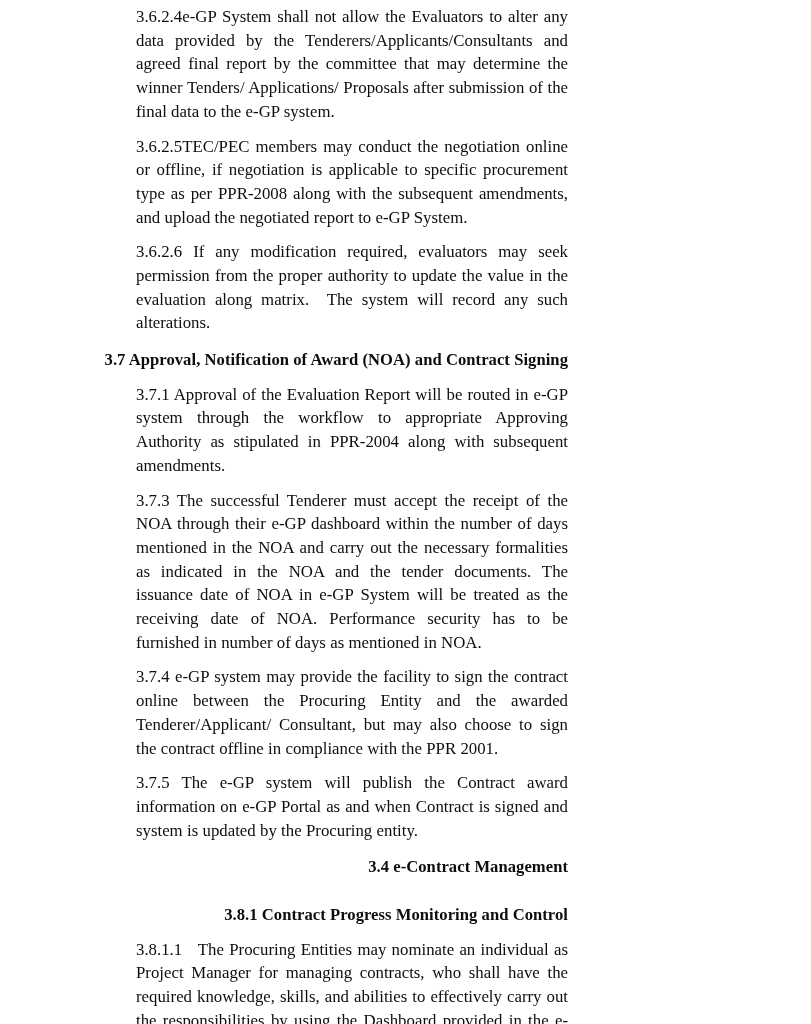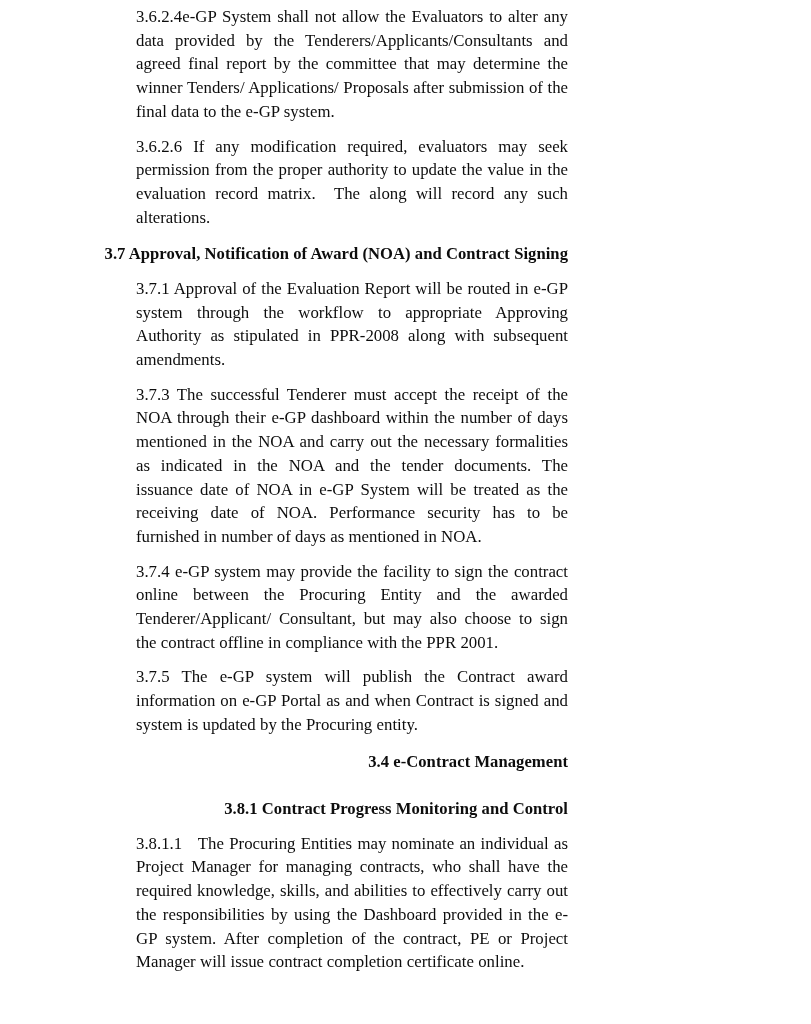--- a/index.html
+++ b/index.html
@@ -56,26 +56,27 @@
   .gap-head2 { margin-top: 24px; }
   .gap-first { margin-top: 0; }
 </style>
 </head>
 <body>
 
 <div class="page">
 
   <p class="para gap-first">3.6.2.4e-GP System shall not allow the Evaluators to alter any data provided by the Tenderers/Applicants/Consultants and agreed final report by the committee that may determine the winner Tenders/ Applications/ Proposals after submission of the final data to the e-GP system.</p>
 
+  <p class="para gap-para">3.6.2.5TEC/PEC members may conduct the negotiation online or offline, if negotiation is applicable to specific procurement type as per PPR-2008 along with the subsequent amendments, and upload the negotiated report to e-GP System.</p>
 
-  <p class="para gap-para">3.6.2.6 If any modification required, evaluators may seek permission from the proper authority to update the value in the evaluation record matrix.  The along will record any such alterations.</p>
+  <p class="para gap-para">3.6.2.6 If any modification required, evaluators may seek permission from the proper authority to update the value in the evaluation along matrix.  The system will record any such alterations.</p>
 
   <h2 class="heading gap-head">3.7 Approval, Notification of Award (NOA) and Contract Signing</h2>
 
-  <p class="para gap-para">3.7.1 Approval of the Evaluation Report will be routed in e-GP system through the workflow to appropriate Approving Authority as stipulated in PPR-2008 along with subsequent amendments.</p>
+  <p class="para gap-para">3.7.1 Approval of the Evaluation Report will be routed in e-GP system through the workflow to appropriate Approving Authority as stipulated in PPR-2004 along with subsequent amendments.</p>
 
 
   <p class="para gap-para">3.7.3 The successful Tenderer must accept the receipt of the NOA through their e-GP dashboard within the number of days mentioned in the NOA and carry out the necessary formalities as indicated in the NOA and the tender documents. The issuance date of NOA in e-GP System will be treated as the receiving date of NOA. Performance security has to be furnished in number of days as mentioned in NOA.</p>
 
   <p class="para gap-para">3.7.4 e-GP system may provide the facility to sign the contract online between the Procuring Entity and the awarded Tenderer/Applicant/ Consultant, but may also choose to sign the contract offline in compliance with the PPR 2001.</p>
 
   <p class="para gap-para">3.7.5 The e-GP system will publish the Contract award information on e-GP Portal as and when Contract is signed and system is updated by the Procuring entity.</p>
 
   <h2 class="heading gap-head">3.4 e-Contract Management</h2>
 

